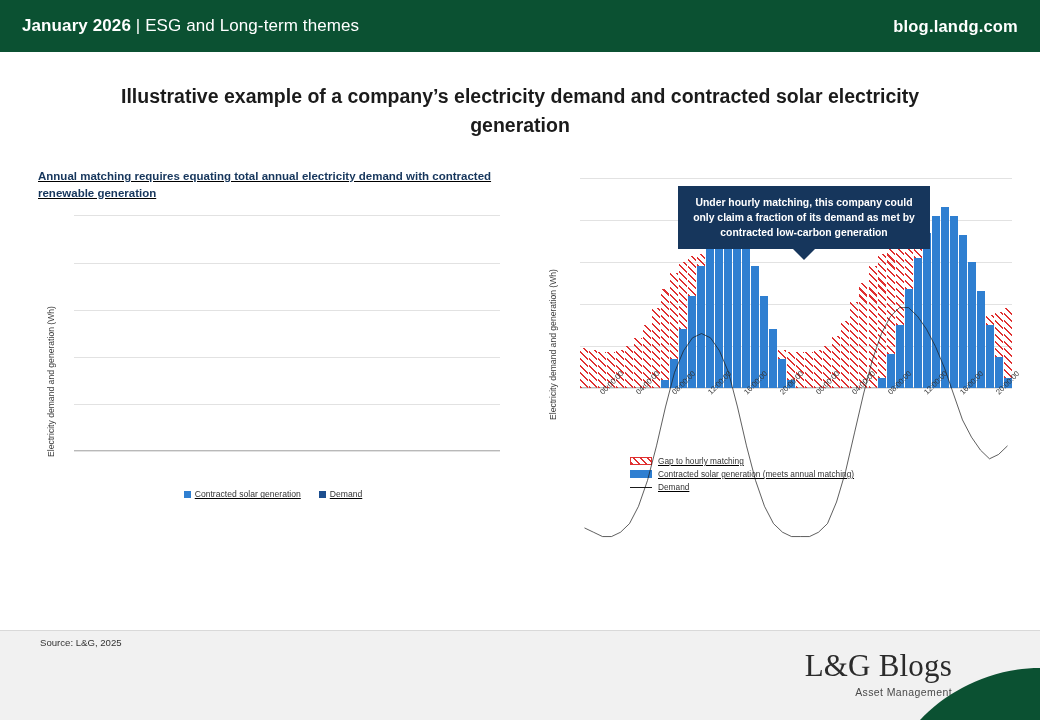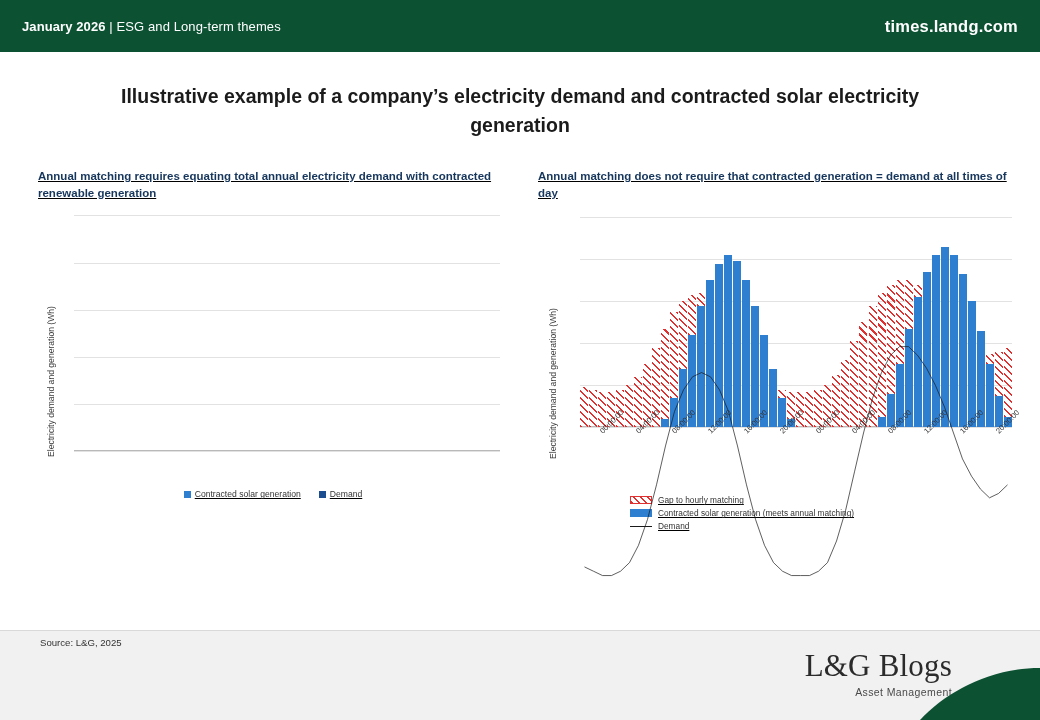--- a/index.html
+++ b/index.html
@@ -10,21 +10,21 @@
     position: relative;
     overflow: hidden;
   }
   
   .header {
     position: absolute; top: 0; left: 0; width: 1040px; height: 52px;
     background: #0b5132;
     display: flex; align-items: center; justify-content: space-between;
     padding: 0 22px;
   }
-  .header-left { color: #ffffff; font-size: 13px; letter-spacing: .1px; }
+  .header-left { color: #ffffff; font-size: 17px; letter-spacing: .1px; }
   .header-left .bold { font-weight: bold; }
   .header-right { color: #ffffff; font-size: 16.5px; font-weight: bold; letter-spacing: .2px; }
 
   
   .slide-title {
     position: absolute; top: 82px; left: 70px; width: 900px;
     text-align: center;
     font-size: 19.5px; font-weight: bold; color: #1b1b1b;
     line-height: 1.5;
   }
@@ -149,21 +149,21 @@
 </style>
 </head>
 <body>
 
 <div class="header">
   <div class="header-left">
     <span class="bold">January 2026</span>
     <span>|</span>
     <span>ESG and Long-term themes</span>
   </div>
-  <div class="header-right">times.landg.com</div>
+  <div class="header-right">blog.landg.com</div>
 </div>
 
 <div class="slide-title">Illustrative example of a company’s electricity demand and contracted solar electricity generation</div>
 
 <div class="panel" id="panel-left">
   <div class="panel-heading">Annual matching requires equating total annual electricity demand with contracted renewable generation</div>
 
   <div class="plot-wrap" id="plot-left">
     <div class="ylabel" style="left:8px; top:250px;">Electricity demand and generation (Wh)</div>
 
@@ -228,35 +228,38 @@
         <span>Contracted solar generation</span>
       </div>
       <div class="it">
         <span class="sw dem"></span>
         <span>Demand</span>
       </div>
     </div>
 </div>
 
 <div class="panel" id="panel-right">
-  <div class="panel-heading">Annual matching does not require that contracted generation = demand at all times of day</div>
 
   <div class="plot-wrap" id="plot-right">
     <div class="ylabel" style="left:10px; top:252px;">Electricity demand and generation (Wh)</div>
 
     <div class="grid" id="grid-right" style="left:42px; right:8px; top:10px; bottom:60px;">
         <div class="gl" style="top: 0%;"></div>
         <div class="gl" style="top: 20%;"></div>
         <div class="gl" style="top: 40%;"></div>
         <div class="gl" style="top: 60%;"></div>
         <div class="gl" style="top: 80%;"></div>
         <div class="gl" style="top: 100%;"></div>
       </div>
     <div class="axis-line" style="left:42px; right:8px; bottom:60px; height:1px;"></div>
 
+    <div class="callout" style="left:140px; top:18px; width:252px;">
+      <span>Under hourly matching, this company could only claim a fraction of its demand as met by contracted low-carbon generation</span>
+      <span class="tail"></span>
+    </div>
 
     <div class="rbars" id="rbars">
         <div class="rcol">
           <div class="hatch" style="height: 19%;"></div>
           <div class="genbar" style="height: 0%;"></div>
         </div>
         <div class="rcol">
           <div class="hatch" style="height: 18%;"></div>
           <div class="genbar" style="height: 0%;"></div>
         </div>

